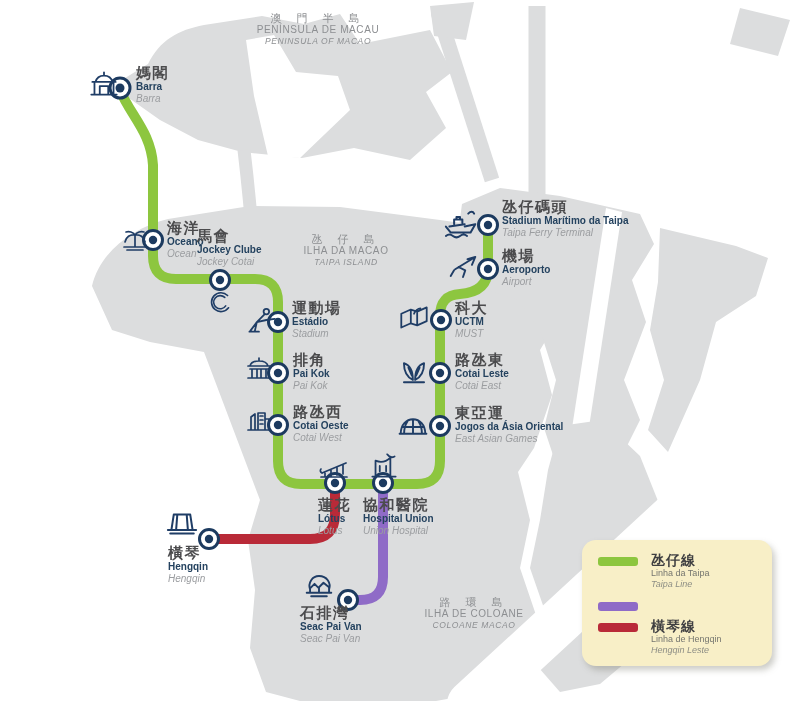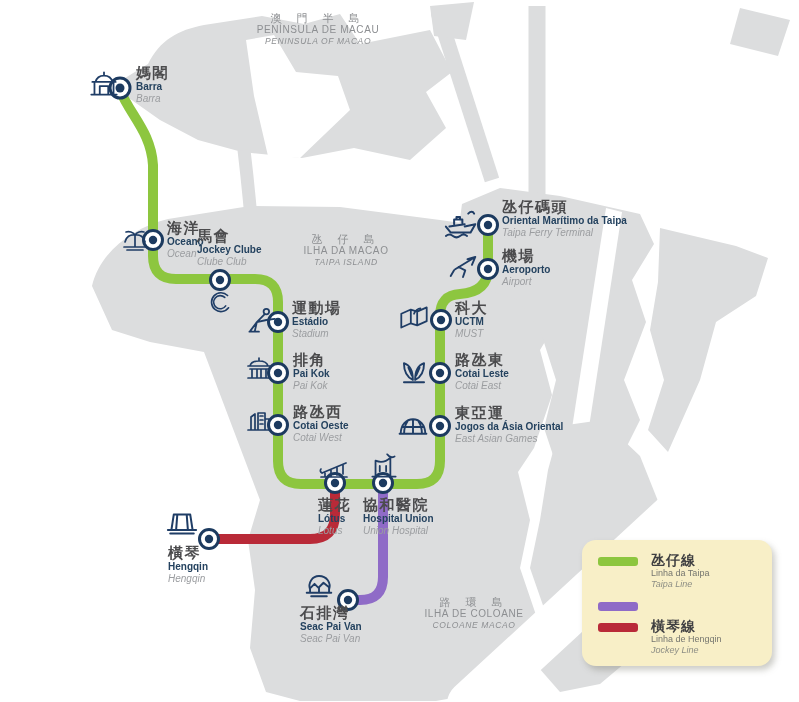--- a/index.html
+++ b/index.html
@@ -153,21 +153,21 @@
     <div class="en">Barra</div>
   </div>
   <div class="station-label" style="left:167px;top:219px">
     <div class="zh">海洋</div>
     <div class="pt">Oceano</div>
     <div class="en">Ocean</div>
   </div>
   <div class="station-label" style="left:197px;top:227px">
     <div class="zh">馬會</div>
     <div class="pt">Jockey Clube</div>
-    <div class="en">Clube Club</div>
+    <div class="en">Jockey Cotai</div>
   </div>
   <div class="station-label" style="left:292px;top:299px">
     <div class="zh">運動場</div>
     <div class="pt">Estádio</div>
     <div class="en">Stadium</div>
   </div>
   <div class="station-label" style="left:293px;top:351px">
     <div class="zh">排角</div>
     <div class="pt">Pai Kok</div>
     <div class="en">Pai Kok</div>
@@ -212,21 +212,21 @@
     <div class="pt">UCTM</div>
     <div class="en">MUST</div>
   </div>
   <div class="station-label" style="left:502px;top:247px">
     <div class="zh">機場</div>
     <div class="pt">Aeroporto</div>
     <div class="en">Airport</div>
   </div>
   <div class="station-label" style="left:502px;top:198px">
     <div class="zh">氹仔碼頭</div>
-    <div class="pt">Oriental Marítimo da Taipa</div>
+    <div class="pt">Stadium Marítimo da Taipa</div>
     <div class="en">Taipa Ferry Terminal</div>
   </div>
 
   <div class="st-icon" style="left:86px;top:66px">
     <svg width="36" height="36" viewBox="0 0 34 34">
         <path d="M5 27h24M8 27V15M26 27V15M6 15h22M9 15c1-4 4-6 8-6s7 2 8 6M13 27v-8h8v8M17 9V6"></path>
       </svg>
   </div>
   <div class="st-icon" style="left:118px;top:222px">
     <svg width="34" height="34" viewBox="0 0 34 34">
@@ -310,18 +310,18 @@
       </div>
     </div>
     <div class="legend-row">
       <div class="swatch" style="background: rgb(143, 107, 199);"></div>
     </div>
     <div class="legend-row">
       <div class="swatch" style="background: rgb(185, 42, 56);"></div>
       <div class="legend-text">
         <div class="l-zh">橫琴線</div>
         <div class="l-pt">Linha de Hengqin</div>
-        <div class="l-en">Jockey Line</div>
+        <div class="l-en">Hengqin Leste</div>
       </div>
     </div>
   </div>
 
 </div>
 
 </body></html>

